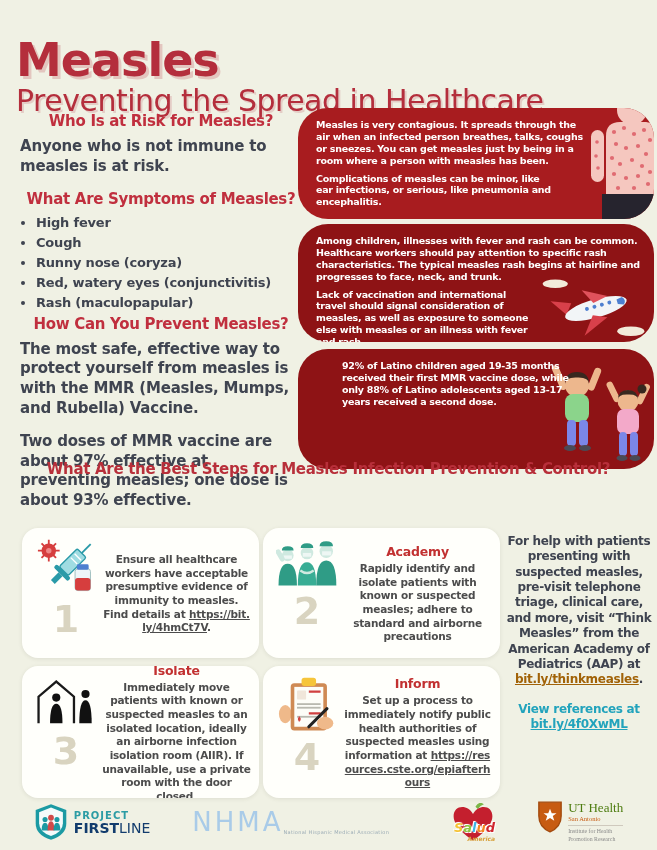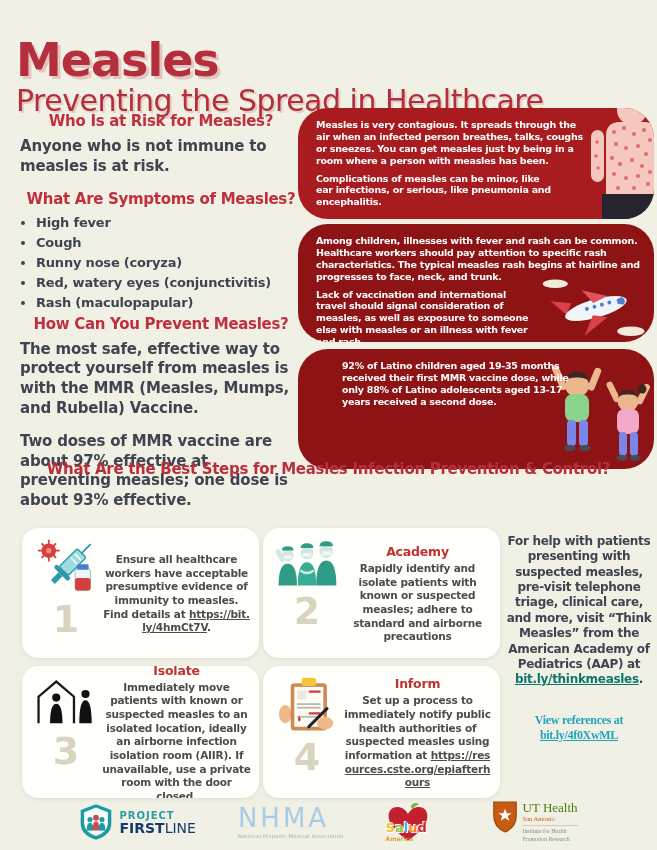--- a/index.html
+++ b/index.html
@@ -48,34 +48,34 @@
   .c4{left:263px;top:666px;height:132px;}
   .icol{width:72px;display:flex;flex-direction:column;align-items:center;flex-shrink:0;}
   .num{font-size:38px;font-weight:bold;color:#d9d4c0;line-height:1;margin-top:4px;}
   .ctext{flex:1;text-align:center;font-size:10.5px;font-weight:bold;color:#4c4c4c;
          line-height:1.3;letter-spacing:-0.2px;display:flex;flex-direction:column;justify-content:center;}
   .ctitle{color:#c23131;font-size:12.5px;margin-bottom:2px;}
   .clink{color:#4c4c4c;text-decoration:underline;cursor:pointer;word-break:break-all;}
   
   .aside{position:absolute;left:506px;top:534px;width:146px;text-align:center;
          font-size:12px;font-weight:bold;color:#3f4450;line-height:1.28;letter-spacing:-0.3px;}
-  .aside .rlink{color:#0f766e;text-decoration:underline;cursor:pointer;text-align:right;}
-  .refs{margin-top:25px;color:#22a3bc;font-family:Liberation Serif, serif;}
+  .aside .rlink{color:#a16207;text-decoration:underline;cursor:pointer;text-align:right;}
+  .refs{margin-top:14px;color:#22a3bc;}
   .refs .tlink{color:#22a3bc;text-decoration:underline;cursor:pointer;display:block;}
   
   .footer{position:absolute;left:0;top:797px;width:100%;height:50px;display:flex;
           justify-content:center;align-items:center;gap:42px;}
   .logo{display:flex;align-items:center;gap:6px;}
   .pfl-top{font-size:10px;color:#2b9ca4;letter-spacing:1px;font-weight:bold;line-height:1.1;}
   .pfl-main{font-size:14px;color:#123c6d;line-height:1;}
   .pfl-main b{font-weight:bold;}
-  .nhma{display:flex;flex-direction:column;align-items:flex-start;}
+  .nhma{display:flex;flex-direction:row;align-items:flex-end;}
   .nhma-a{font-size:26px;color:#a9cbe8;letter-spacing:3px;line-height:1;font-weight:normal;}
   .nhma-s{font-size:5px;color:#9aabb5;margin-top:2px;letter-spacing:.3px;}
-  .salud{display:flex;flex-direction:column;align-items:flex-start;width:64px;}
+  .salud{display:flex;flex-direction:column;align-items:flex-end;width:64px;font-style:italic;}
   .salud-word{margin-top:-22px;font-size:13px;font-weight:bold;line-height:1;
               text-shadow:0 0 2px #fff,1px 1px 0 #fff,-1px -1px 0 #fff;}
   .salud-sub{font-size:6px;color:#d7a13b;font-weight:bold;margin-top:1px;}
   .ut{display:flex;align-items:flex-start;gap:5px;font-family:"Liberation Serif",serif;}
   .ut-l1{font-size:13px;color:#4d7c0f;line-height:1.05;}
   .ut-l2{font-size:6.5px;color:#c75b12;line-height:1.3;}
   .ut-l3{font-size:5.8px;color:#8a8a8a;line-height:1.25;border-top:1px solid #cfc9bd;
          margin-top:2px;padding-top:2px;}
 </style>
 </head>

